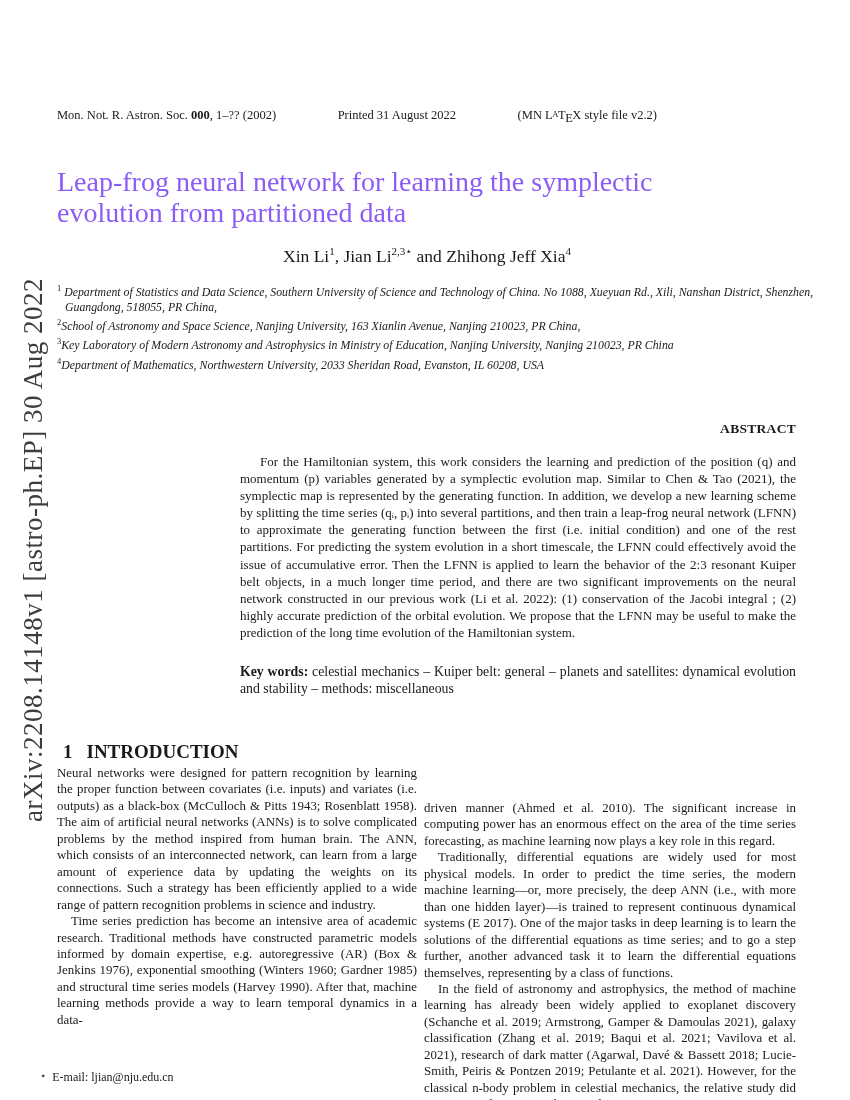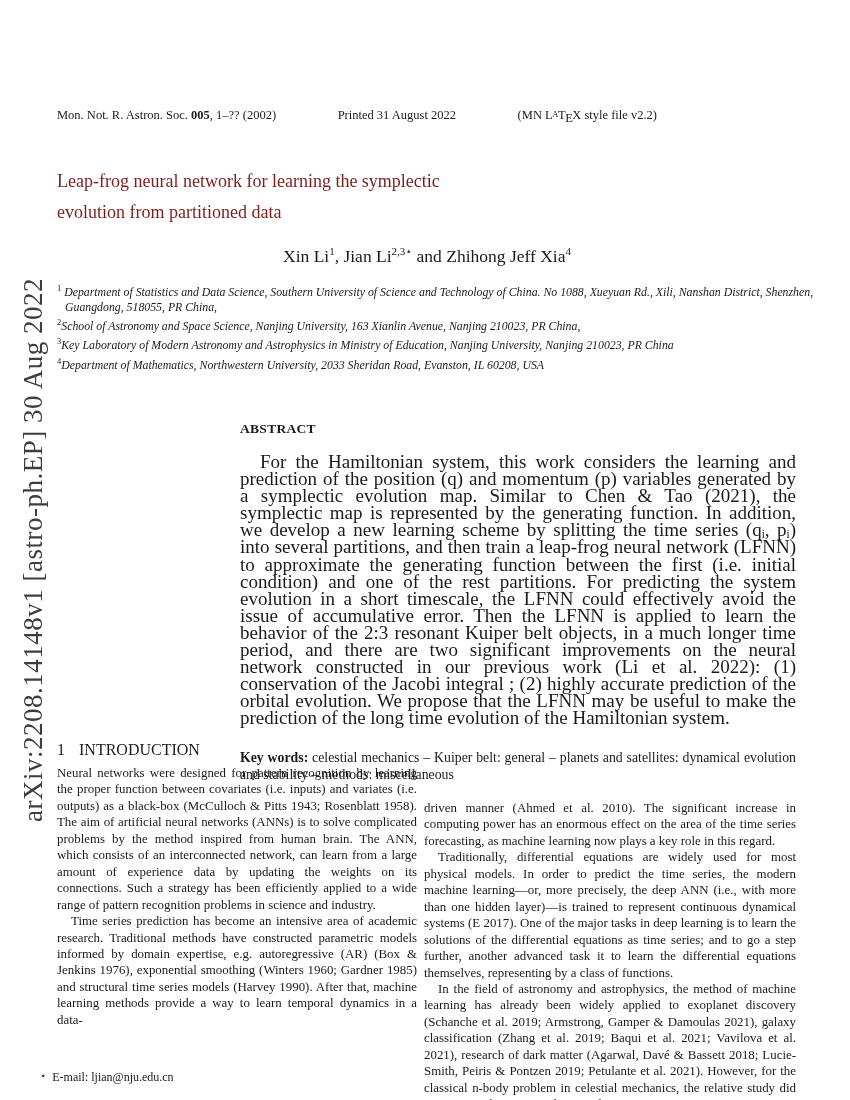--- a/index.html
+++ b/index.html
@@ -31,22 +31,22 @@
     display:flex; justify-content:space-between;
     font-size:12.5px;
     white-space:nowrap;
   }
   .runhead b { font-weight:bold; }
   .latex-a { font-size:68%; vertical-align:0.28em; margin:0 -0.05em; }
   .latex-e { vertical-align:-0.22em; margin:0 -0.04em; }
 
   .title {
     position:absolute; top:166px; left:57px; width:740px;
-    font-size:18px; line-height:31px;
-    color:#7f1d1d;
+    font-size:28px; line-height:31px;
+    color:#8b5cf6;
   }
 
   .authors {
     position:absolute; top:245px; left:57px; width:740px;
     font-size:17.5px;
     text-align:center;
   }
   .authors sup { font-size:11px; }
 
   .affils {
@@ -58,37 +58,37 @@
   .affil sup { font-style:normal; font-size:8.5px; }
 
   .accepted {
     position:absolute; top:372px; left:57px; width:740px;
     font-size:12.4px;
   }
 
   .abstract {
     position:absolute; top:421px; left:240px; width:556px;
   }
-  .abstract-head { font-size:13.5px; font-weight:bold; letter-spacing:0.3px; }
+  .abstract-head { font-size:13.5px; font-weight:bold; letter-spacing:0.3px;text-align:right; }
   .abstract-body {
     margin-top:16px;
-    font-size:19px; line-height:17.1px;
+    font-size:13px; line-height:17.1px;
     text-align:justify;
     text-indent:20px;
   }
   .keywords {
     margin-top:22px;
     font-size:13.8px; line-height:17.4px;
     text-align:justify;
   }
   .keywords b { font-weight:bold; }
 
   .section-head {
-    position:absolute; top:741px; left:57px;
-    font-size:16px; font-weight:normal;
+    position:absolute; top:741px; left:63px;
+    font-size:19px; font-weight:bold;
   }
   .section-head .num { margin-right:14px; }
 
   .col {
     position:absolute; top:765px;
     font-size:12.9px; line-height:16.45px;
     text-align:justify;
     width:360px;
   }
   .col-left  { left:57px; }
@@ -102,21 +102,21 @@
   .footnote .star { font-size:10px; vertical-align:0.2em; margin-right:6px; }
 </style>
 </head>
 <body>
 
 <div class="page">
 
   <div class="watermark">arXiv:2208.14148v1  [astro-ph.EP]  30 Aug 2022</div>
 
   <div class="runhead">
-    <span><span>Mon. Not. R. Astron. Soc. </span><b>005</b><span>, 1–?? (2002)</span></span>
+    <span><span>Mon. Not. R. Astron. Soc. </span><b>000</b><span>, 1–?? (2002)</span></span>
     <span>Printed 31 August 2022</span>
     <span><span>(MN </span><span><span>L</span><span class="latex-a">A</span><span>T</span><span class="latex-e">E</span><span>X</span></span><span> style file v2.2)</span></span>
   </div>
 
   <div class="title">
     <div>Leap-frog neural network for learning the symplectic</div>
     <div>evolution from partitioned data</div>
   </div>
 
   <div class="authors">

